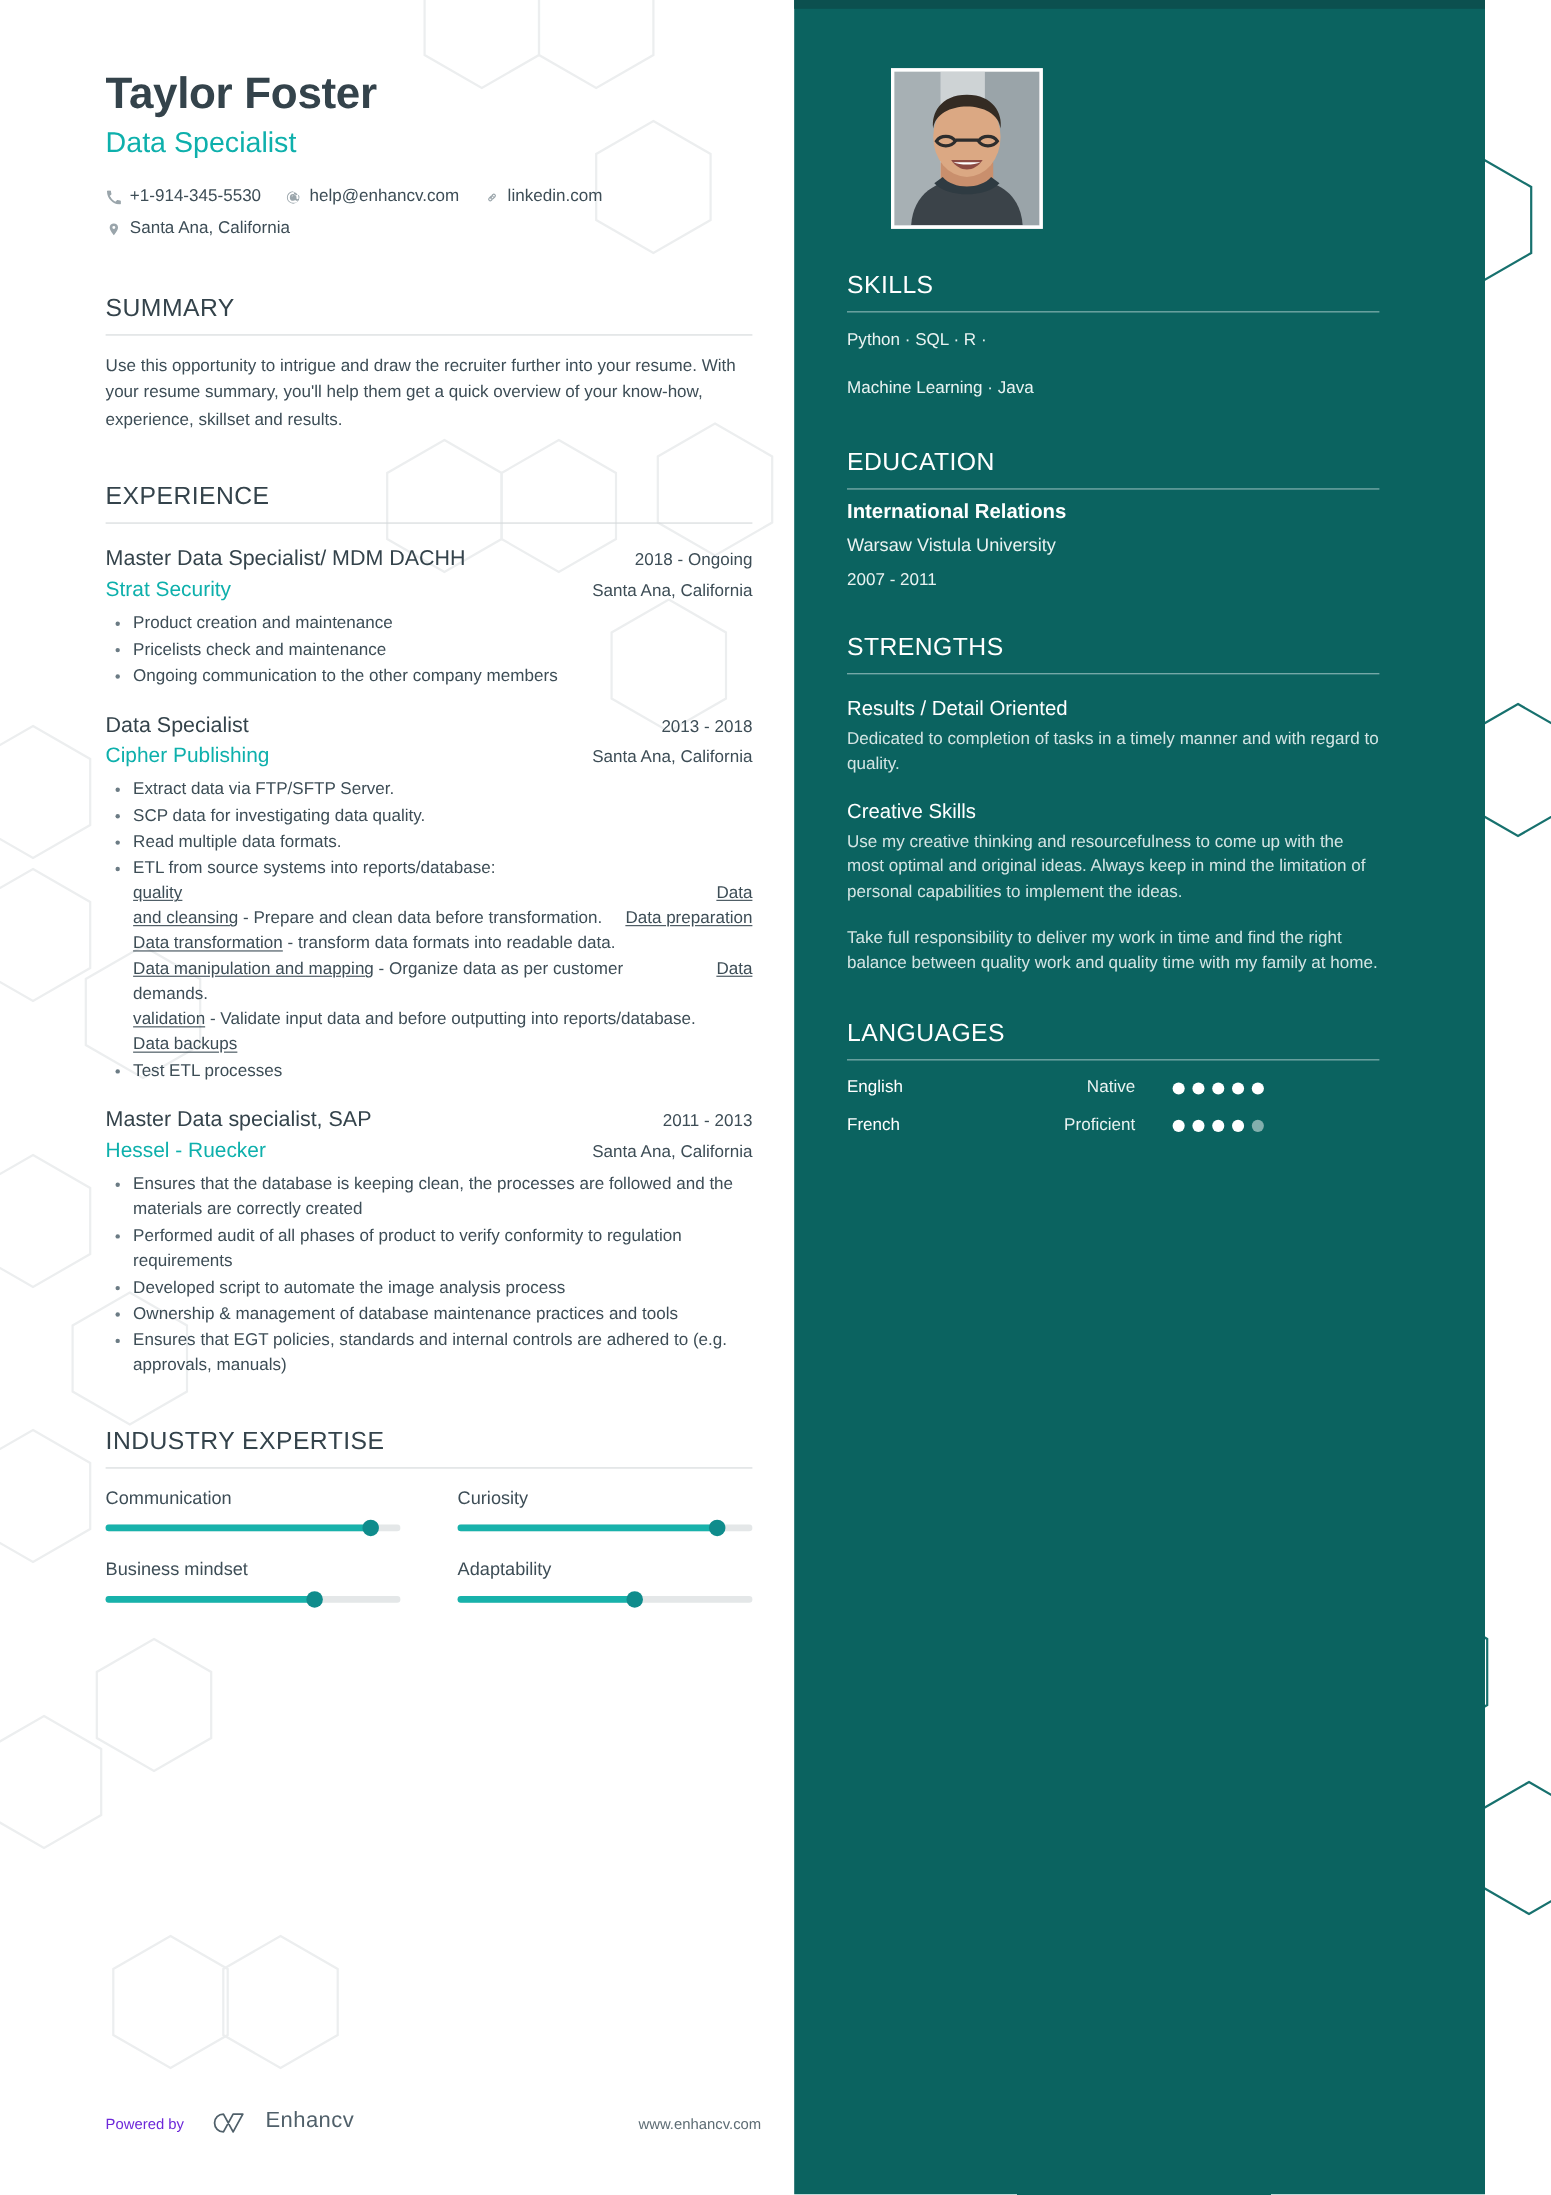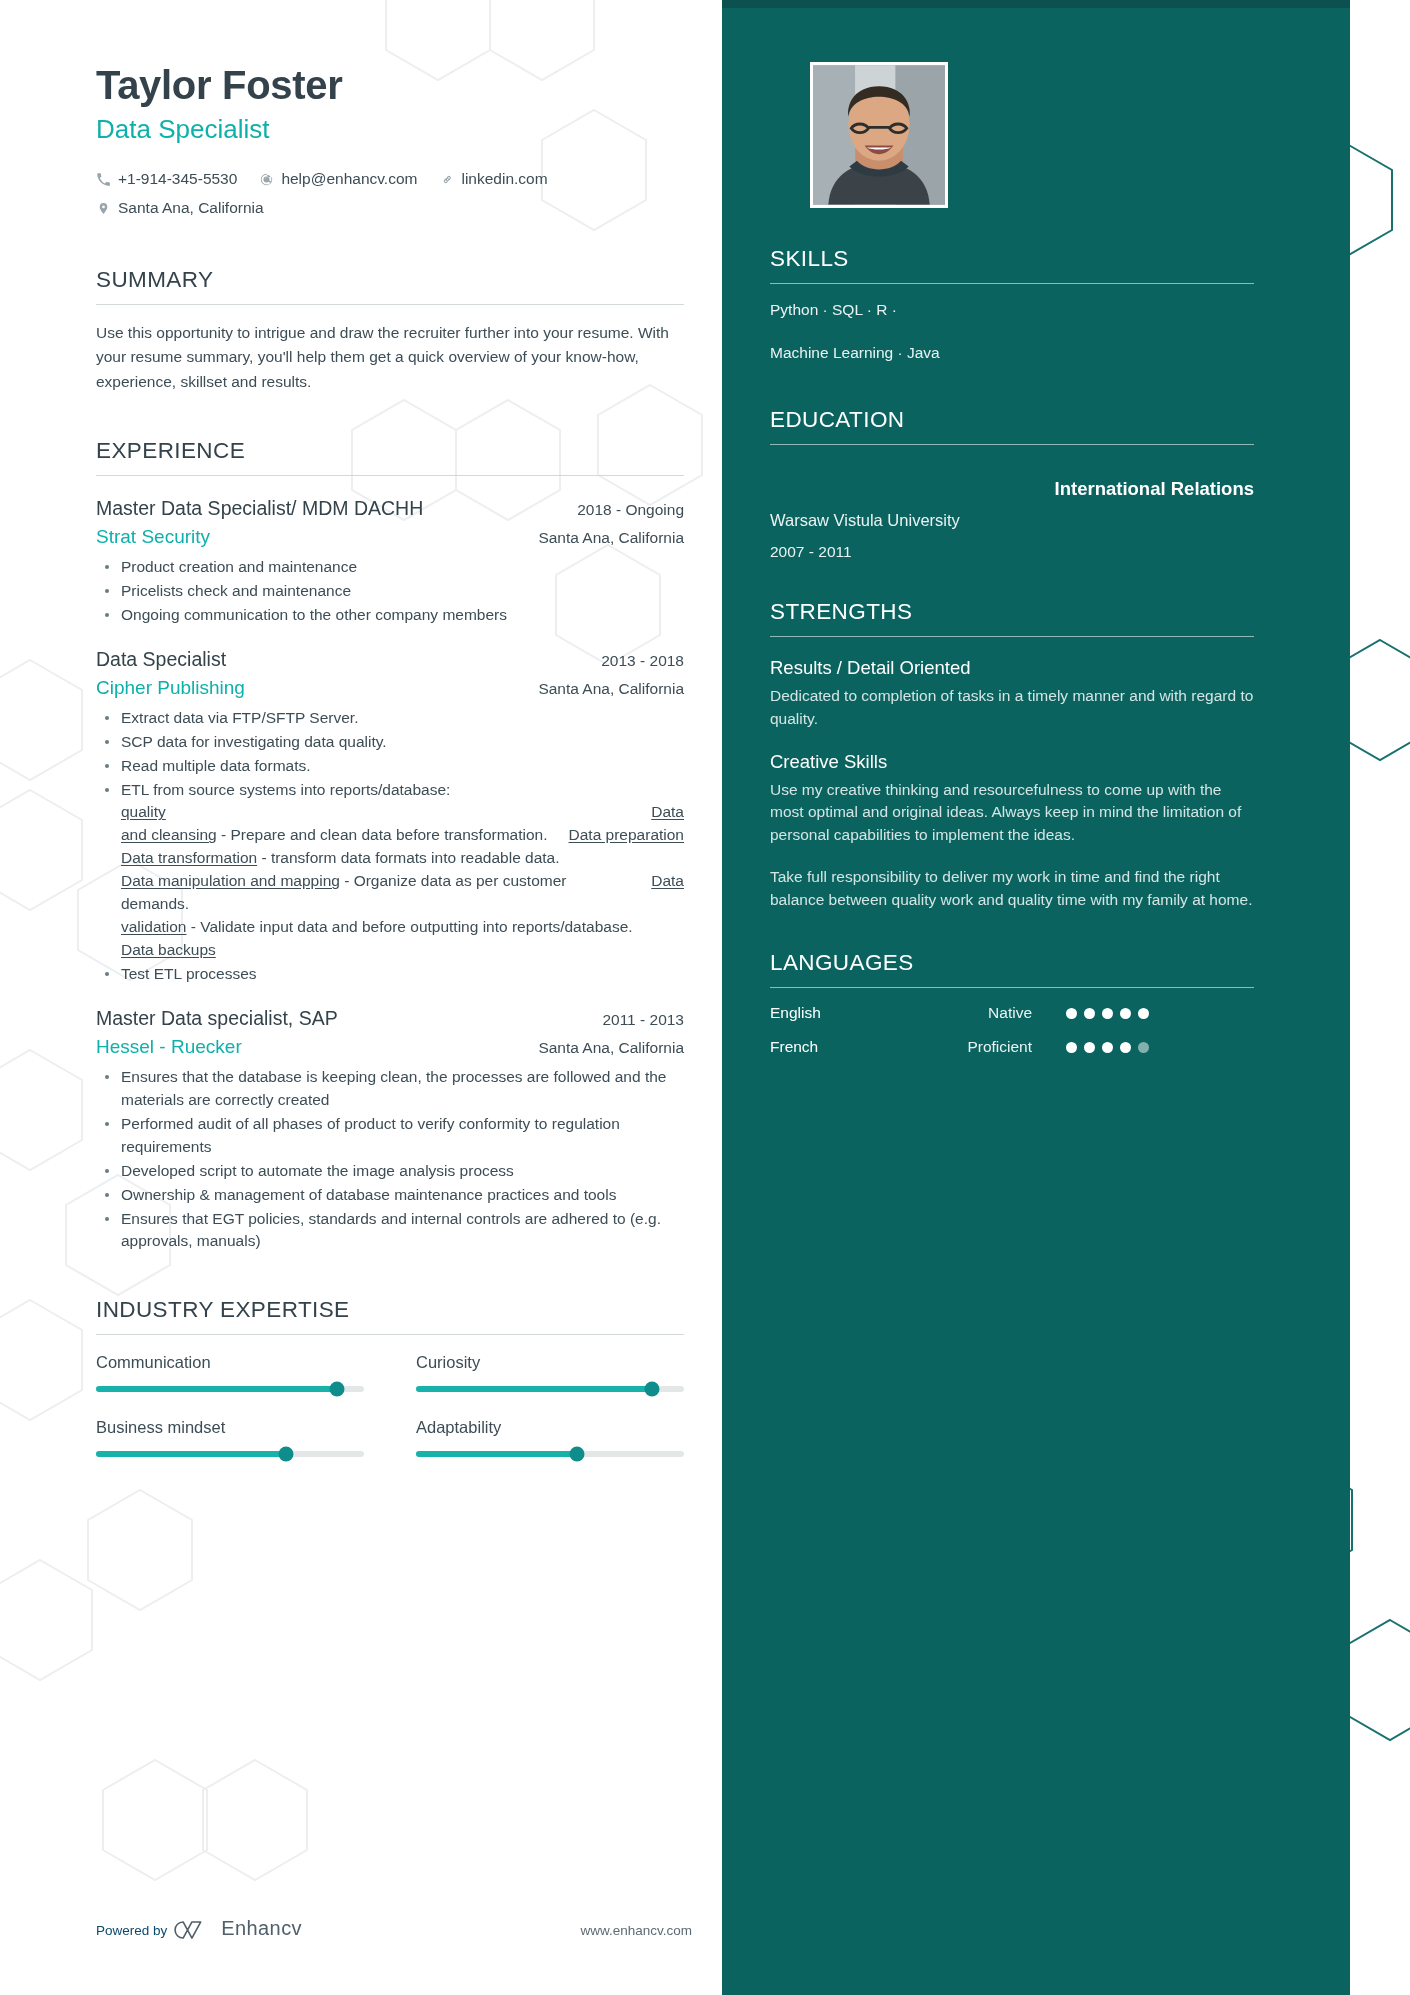--- a/index.html
+++ b/index.html
@@ -206,21 +206,22 @@
     left: 96px;
     right: 0;
     bottom: 52px;
     width: 626px;
     display: flex;
     align-items: center;
     z-index: 3;
   }
   .powered {
     font-size: 13.5px;
-    color: #0c4a6e;
+    color: #6d28d9;
+    margin-right: 20px;
   }
   .logo-wrap { display: flex; align-items: flex-start; }
   .logo-mark { width: 44px; height: 26px; margin-right: 10px; }
   .logo-mark svg { width: 44px; height: 26px; }
   .logo-word {
     font-size: 20px;
     color: #50606a;
     letter-spacing: 0.4px;
   }
   .site {
@@ -273,23 +274,22 @@
     color: #eaf3f2;
     line-height: 2.1;
     margin-top: 10px;
   }
   .skills-line:first-of-type { margin-top: 14px; }
 
   .edu-degree {
     font-size: 18.5px;
     font-weight: bold;
     color: #ffffff;
-    margin-top: 32px;
+    margin-top: 8px;
     line-height: 1.3;
-    text-align: right;
   }
   .edu-school {
     font-size: 16.5px;
     color: #eaf3f2;
     margin-top: 9px;
     line-height: 1.3;
   }
   .edu-dates {
     font-size: 15.5px;
     color: #eaf3f2;

